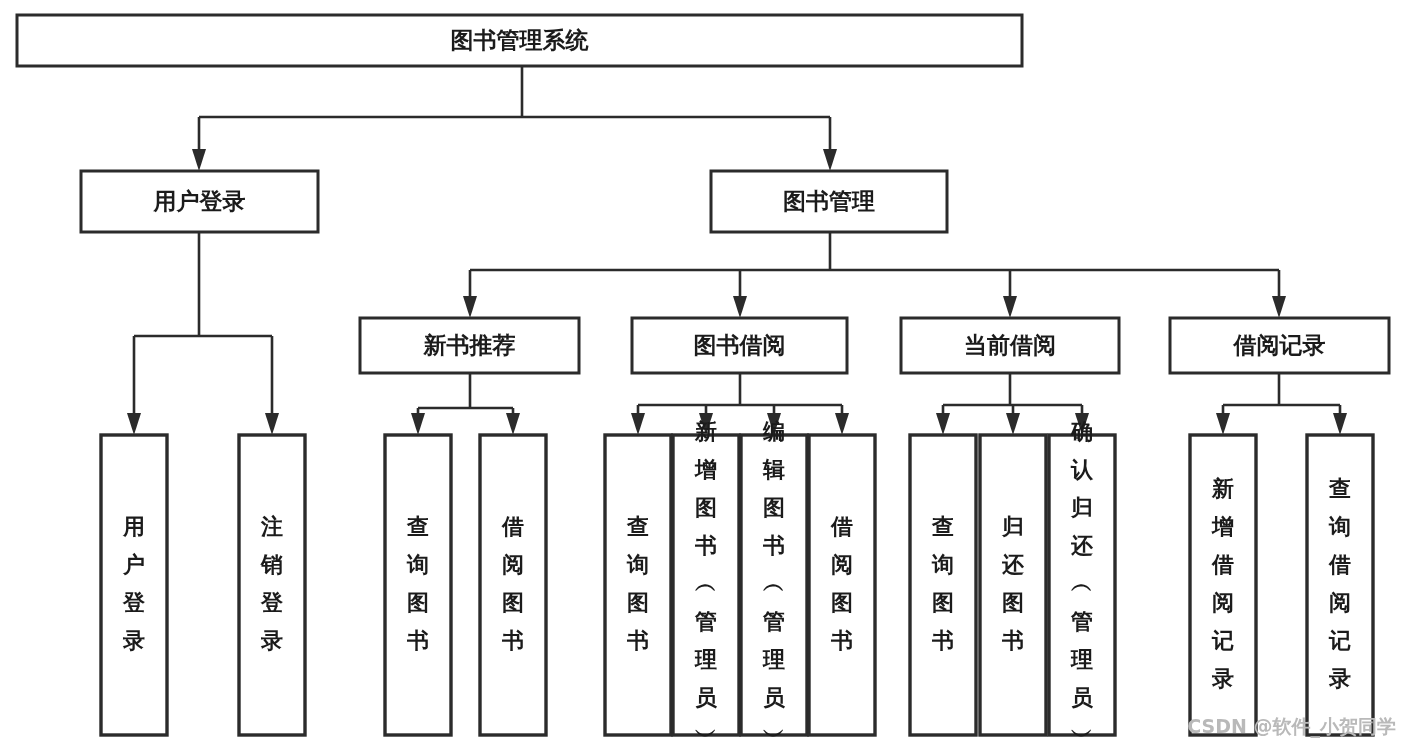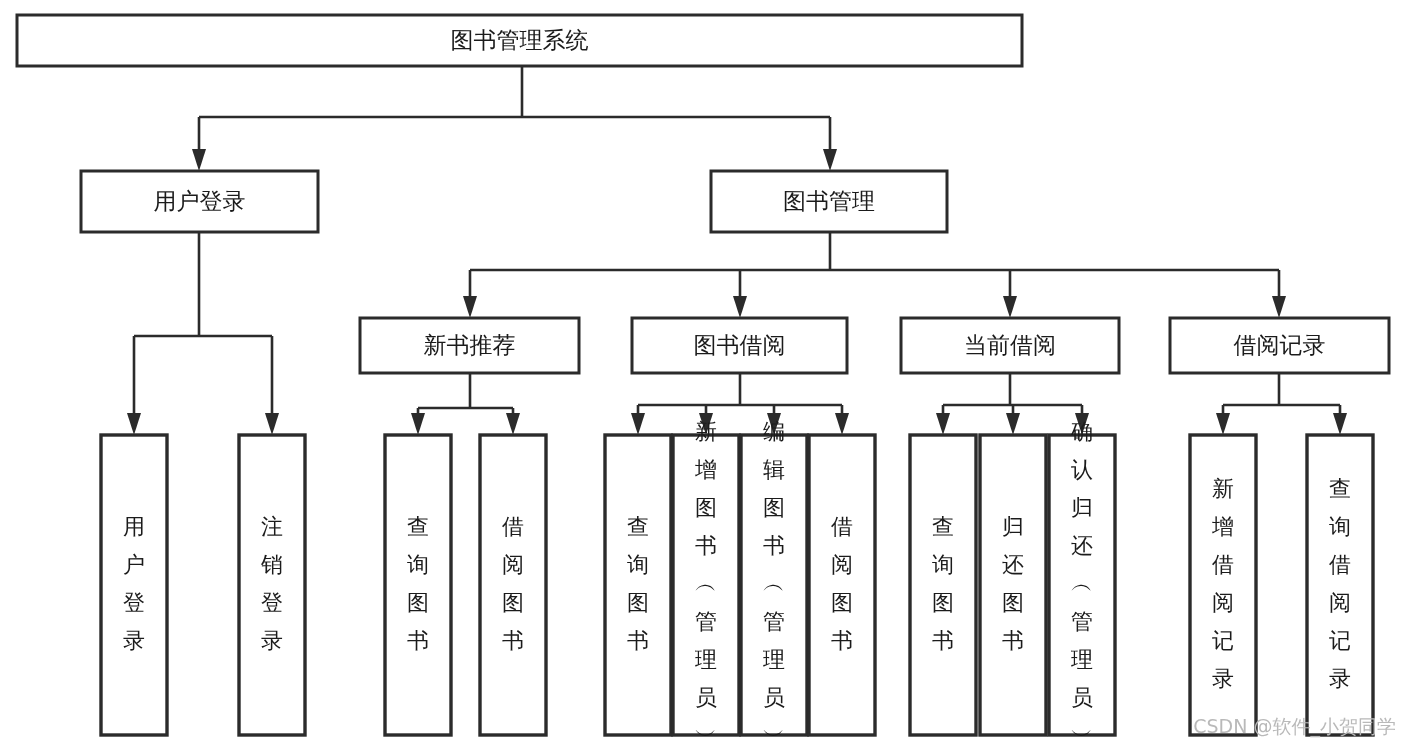--- a/index.html
+++ b/index.html
@@ -12,20 +12,21 @@
     width: 1405px;
     height: 747px;
     overflow: hidden;
     font-family: "DejaVu Sans", "Liberation Sans", sans-serif;
   }
   #diagram-root {
     position: relative;
     width: 1207px;
     height: 747px;
     background: #ffffff;
+    font-weight: bold;
   }
   svg#flowchart {
     position: absolute;
     left: 0;
     top: 0;
     width: 1405px;
     height: 747px;
     display: block;
   }
   .node-rect {

